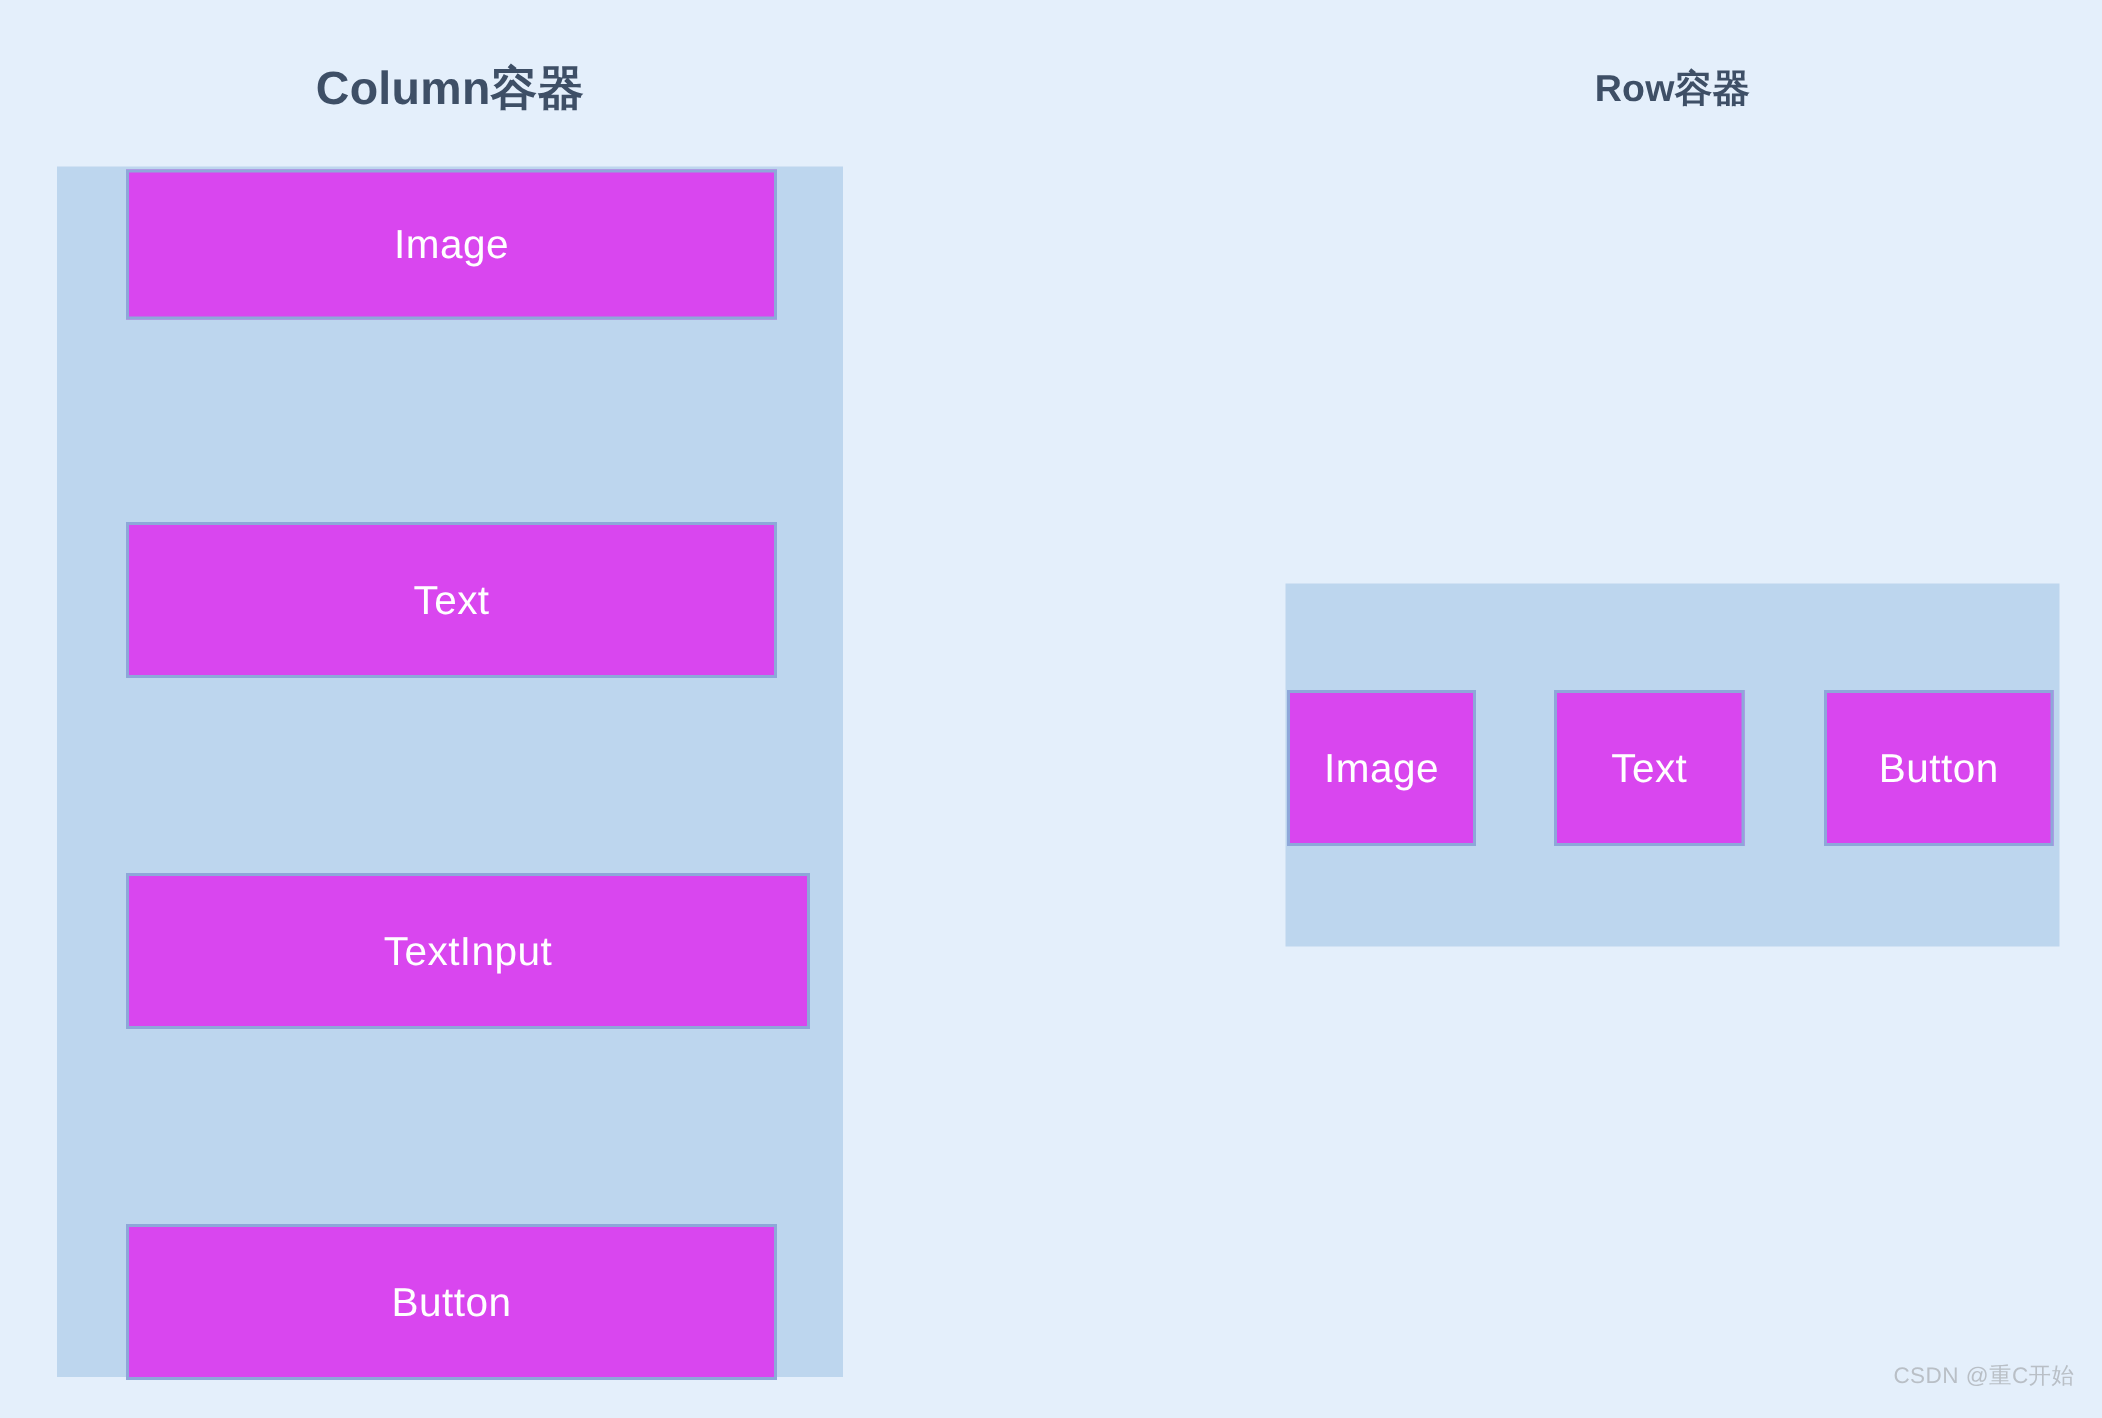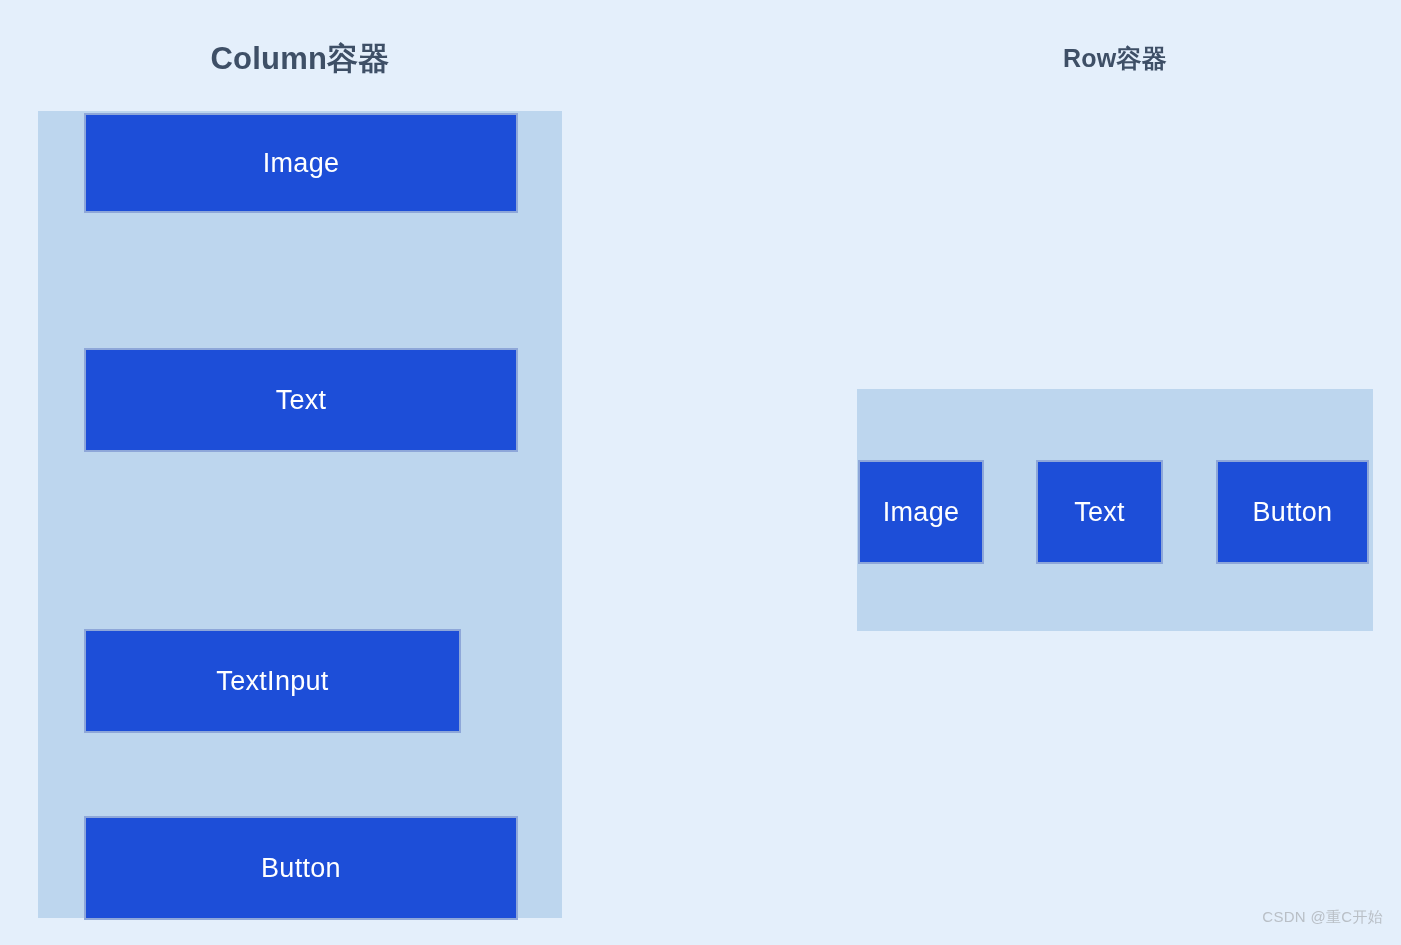--- a/index.html
+++ b/index.html
@@ -59,36 +59,36 @@
   #row-container {
     left: 857px;
     top: 389px;
     width: 516px;
     height: 242px;
   }
 
   
   .element-box {
     position: absolute;
-    background: #1d4ed8;
+    background: #d946ef;
     border: 2px solid #8ea7d9;
     box-sizing: border-box;
     display: flex;
     align-items: center;
     justify-content: center;
     color: #ffffff;
     font-size: 27px;
     font-weight: 400;
     letter-spacing: 0.3px;
   }
 
   
   #col-item-image     { left: 84px; top: 113px; width: 434px; height: 100px; }
   #col-item-text      { left: 84px; top: 348px; width: 434px; height: 104px; }
-  #col-item-textinput { left: 84px; top: 582px; width: 377px; height: 104px; margin-top: 47px; }
+  #col-item-textinput { left: 84px; top: 582px; width: 456px; height: 104px; }
   #col-item-button    { left: 84px; top: 816px; width: 434px; height: 104px; }
 
   
   #row-item-image  { left: 858px;  top: 460px; width: 126px; height: 104px; }
   #row-item-text   { left: 1036px; top: 460px; width: 127px; height: 104px; }
   #row-item-button { left: 1216px; top: 460px; width: 153px; height: 104px; }
 
   
   #watermark {
     position: absolute;

